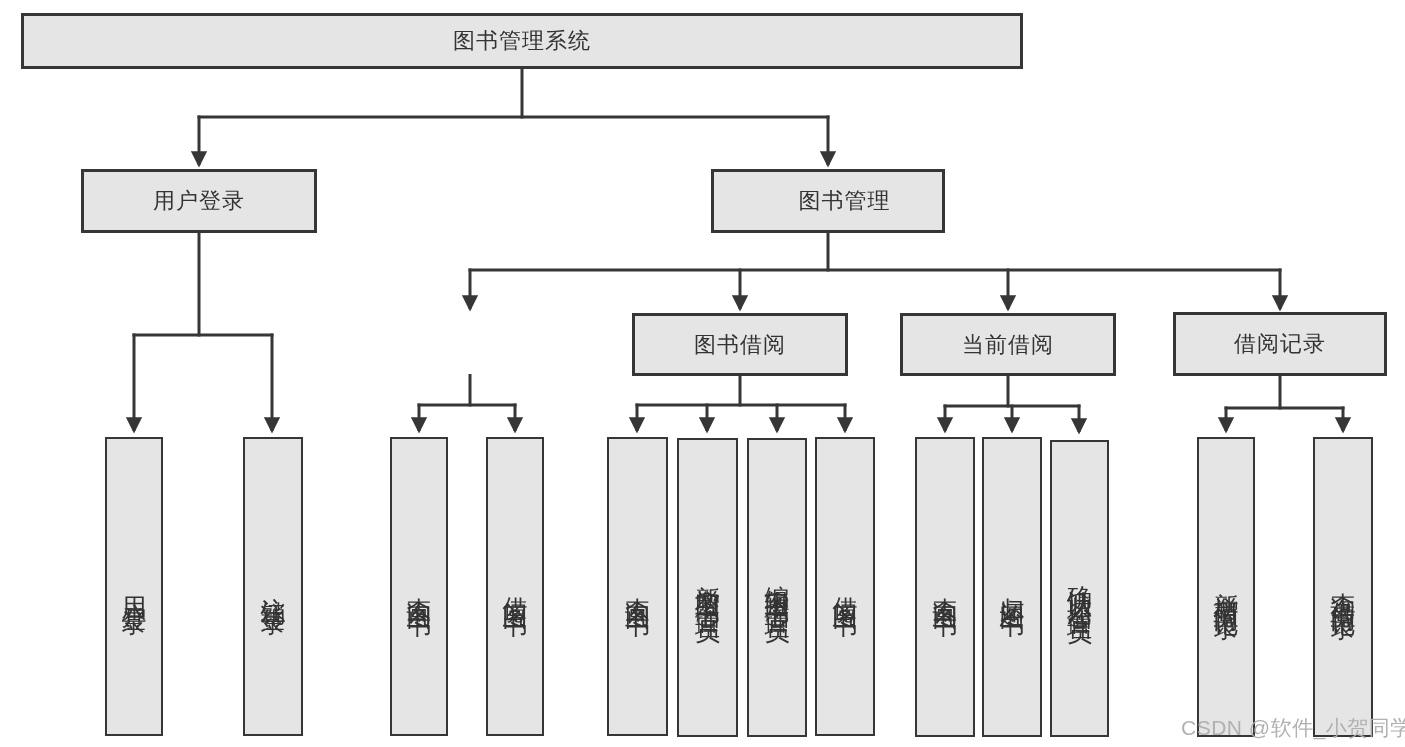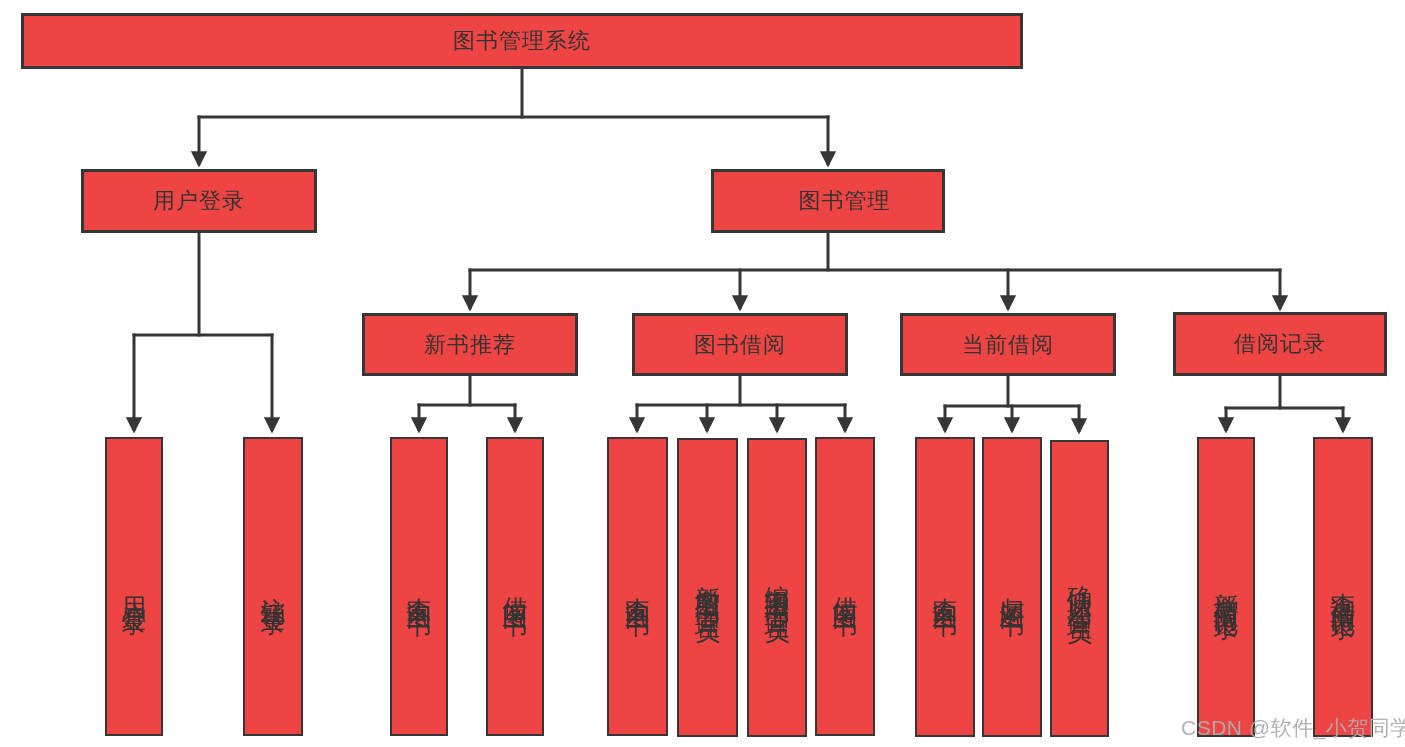--- a/index.html
+++ b/index.html
@@ -19,21 +19,21 @@
     position: absolute;
     left: 0;
     top: 0;
     width: 1405px;
     height: 747px;
   }
   .box {
     position: absolute;
     box-sizing: border-box;
     border: 3px solid #363636;
-    background: #ef4444;
+    background: #e5e5e5;
     display: flex;
     align-items: center;
     justify-content: center;
     color: #333333;
     font-size: 22px;
     letter-spacing: 1px;
     text-align: center;
     z-index: 2;
   }
   .leaf {
@@ -121,21 +121,20 @@
       <line x1="1226" y1="406.5" x2="1226" y2="431" marker-end="url(#arrow)"></line>
       <line x1="1343" y1="406.5" x2="1343" y2="431" marker-end="url(#arrow)"></line>
     </g>
   </svg>
 
   <div class="box" style="left:21px; top:13px; width:1002px; height:56px;">图书管理系统</div>
 
   <div class="box" style="left:81px; top:169px; width:236px; height:64px;">用户登录</div>
   <div class="box" style="left:711px; top:169px; width:234px; height:64px;padding-left:33px;">图书管理</div>
 
-  <div class="box" style="left:362px; top:313px; width:216px; height:63px;">新书推荐</div>
   <div class="box" style="left:900px; top:313px; width:216px; height:63px;">当前借阅</div>
   <div class="box" style="left:632px; top:313px; width:216px; height:63px;">图书借阅</div>
   <div class="box" style="left:1173px; top:312px; width:214px; height:64px;">借阅记录</div>
 
   <div class="box leaf" style="left:105px; top:437px; width:58px; height:299px;">用户登录</div>
   <div class="box leaf" style="left:243px; top:437px; width:60px; height:299px;">注销登录</div>
 
   <div class="box leaf" style="left:390px; top:437px; width:58px; height:299px;">查询图书</div>
   <div class="box leaf" style="left:486px; top:437px; width:58px; height:299px;">借阅图书</div>
 

